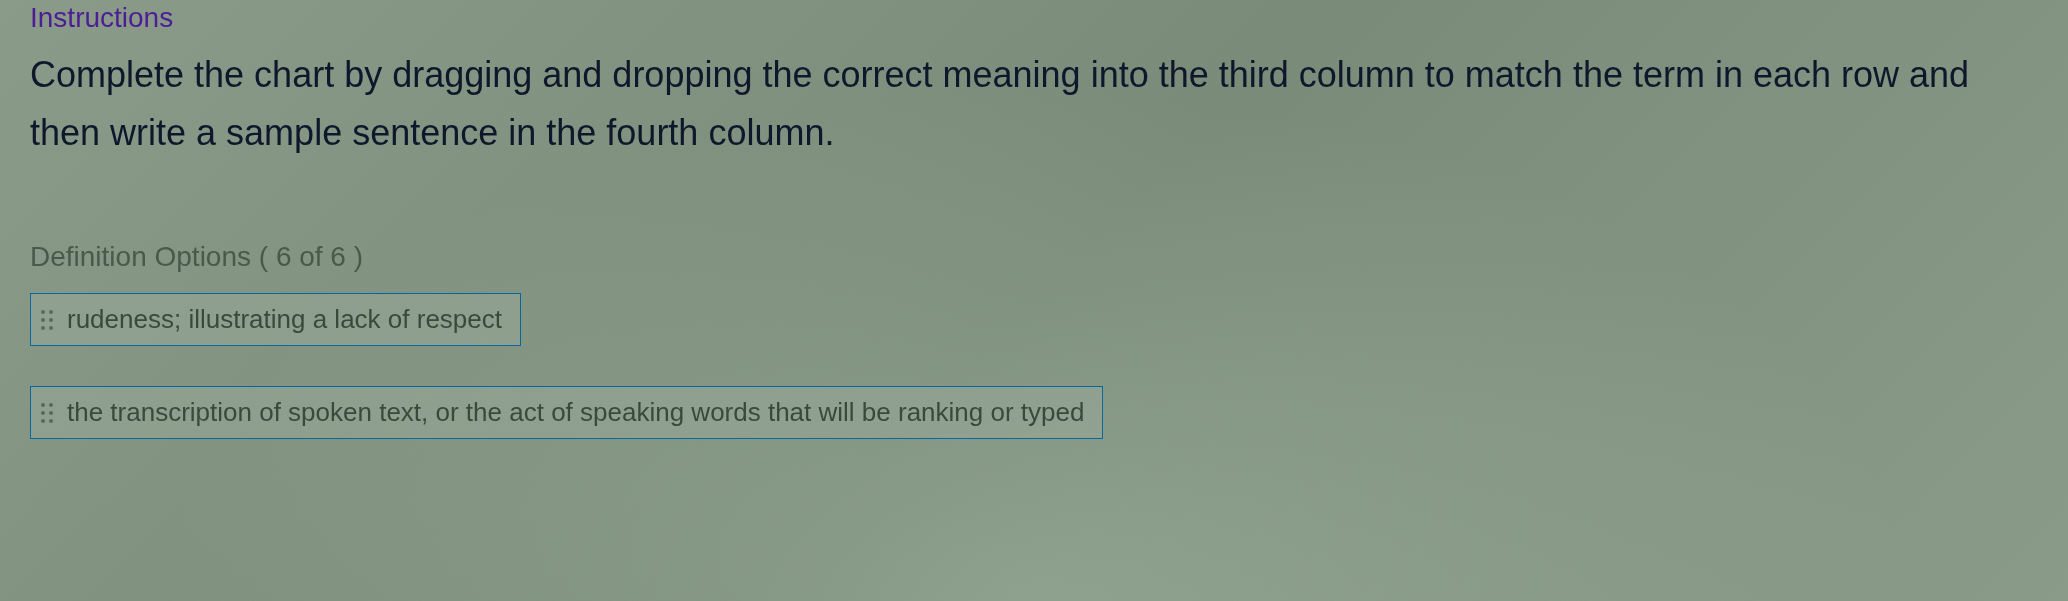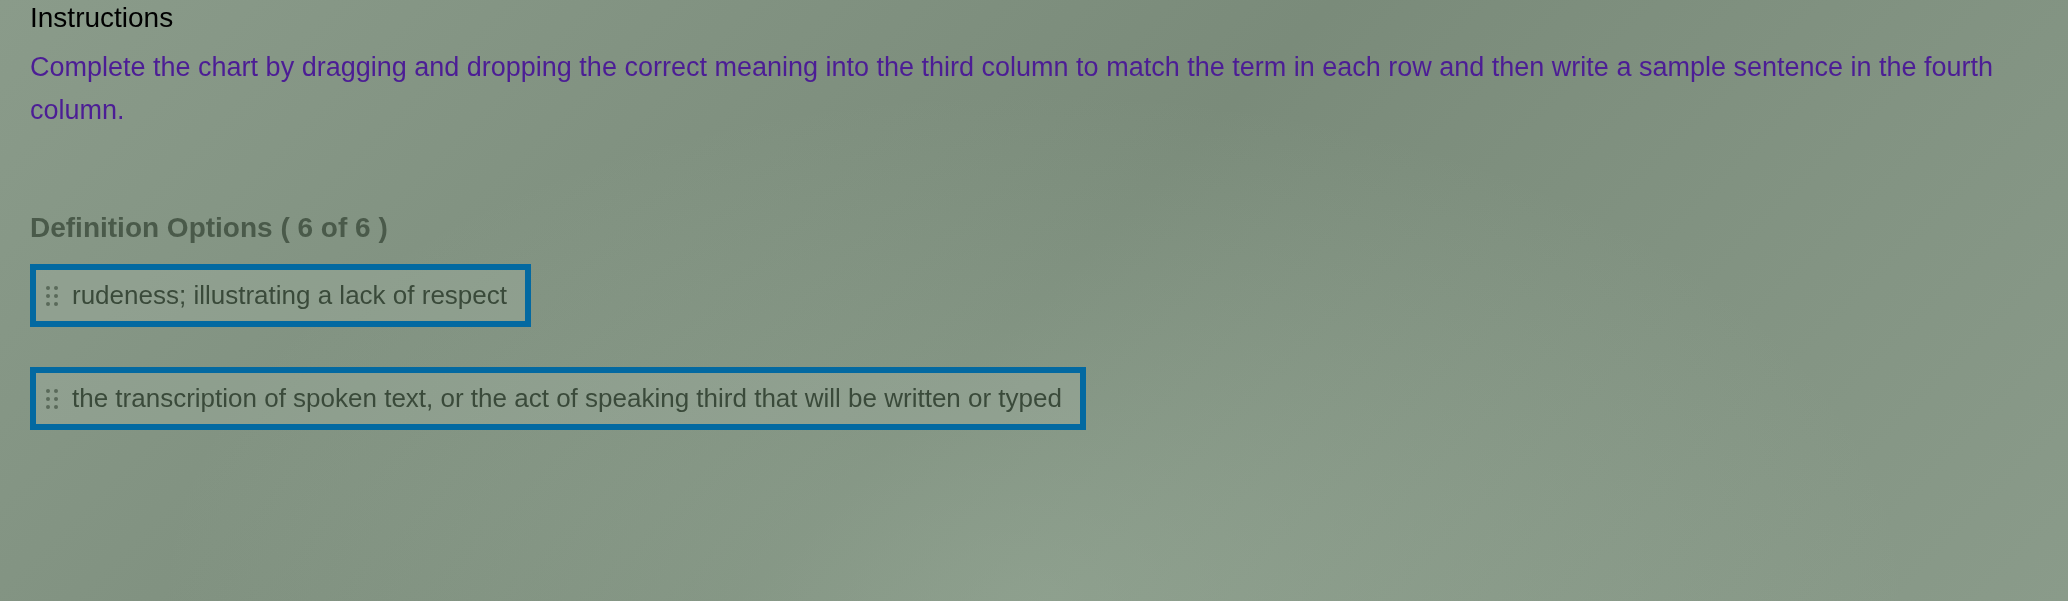--- a/index.html
+++ b/index.html
@@ -30,52 +30,52 @@
     }
     
     .content {
       position: relative;
       z-index: 1;
       padding: 0 30px;
     }
     
     .instructions-heading {
       font-size: 28px;
-      color: #000000;
+      color: #4c1d95;
       font-weight: 500;
       margin-bottom: 12px;
       padding-top: 2px;
     }
     
     .instructions-text {
-      font-size: 27px;
-      color: #4c1d95;
+      font-size: 36px;
+      color: #0f172a;
       line-height: 1.6;
       margin-bottom: 80px;
       max-width: 2000px;
     }
     
     .definition-options-heading {
       font-size: 28px;
       color: #4a5a4a;
-      font-weight: 700;
+      font-weight: 400;
       margin-bottom: 20px;
     }
     
     .options-container {
       display: flex;
       flex-wrap: wrap;
       gap: 20px;
       align-items: flex-start;
     }
     
     .option-card {
       display: flex;
       align-items: center;
-      border: 6px solid #0369a1;
+      border: 1px solid #0369a1;
       background: rgba(160, 175, 160, 0.4);
       padding: 10px 18px 10px 10px;
       cursor: move;
       min-height: 52px;
     }
     
     .drag-handle {
       display: grid;
       grid-template-columns: repeat(2, 4px);
       grid-template-rows: repeat(3, 4px);
@@ -130,20 +130,20 @@
 
     <div class="option-card">
       <div class="drag-handle">
         <span></span>
           <span></span>
           <span></span>
           <span></span>
           <span></span>
           <span></span>
       </div>
-      <div class="option-text">the transcription of spoken text, or the act of speaking third that will be written or typed</div>
+      <div class="option-text">the transcription of spoken text, or the act of speaking words that will be ranking or typed</div>
     </div>
 
 
     <div class="row-break"></div>
 
   </div>
 </div>
 
 </body></html>

